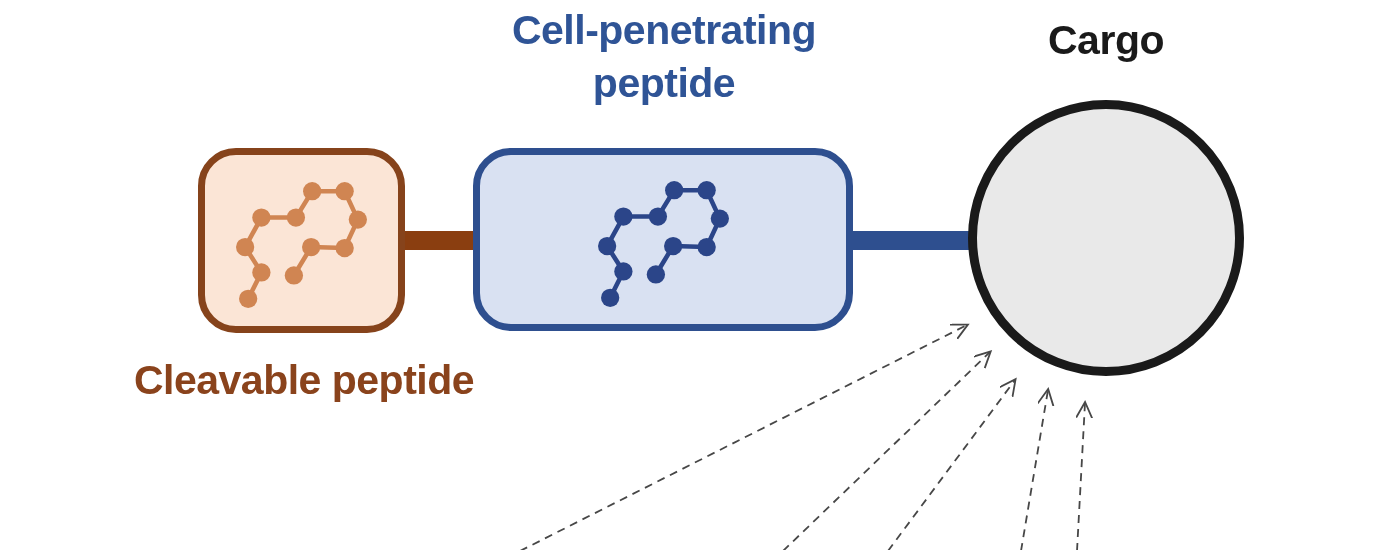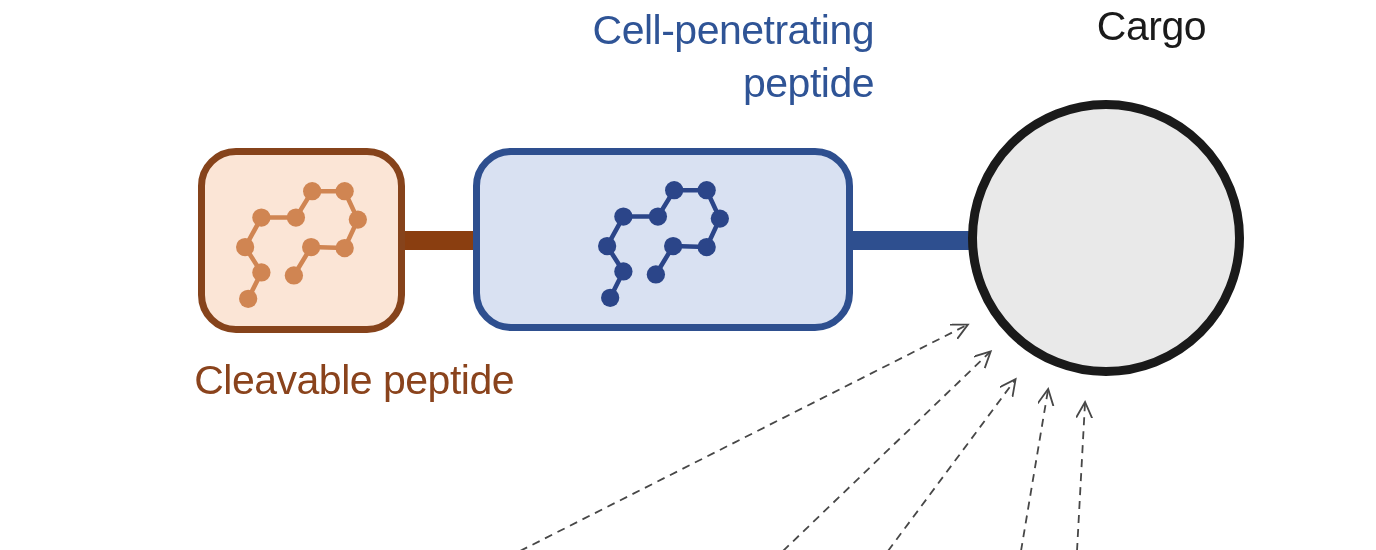--- a/index.html
+++ b/index.html
@@ -23,32 +23,32 @@
   }
   .canvas{
     position:relative;
     width:1376px;
     height:550px;
     background:#ffffff;
     overflow:hidden;
   }
   .node-label{
     position:absolute;
-    font-weight:normal;
+    font-weight:bold;
     font-size:41px;
-    text-align:right;
+    text-align:center;
     line-height:53px;
     letter-spacing:-0.5px;
   }
   .label-cpp{
     left:454px; top:4px; width:420px;
     color:var(--cpp-text);
   }
   .label-cargo{
-    left:1006px; top:0; width:200px;
+    left:1006px; top:14px; width:200px;
     color:var(--cargo-stroke);
   }
   .label-linker{
     left:94px; top:354px; width:420px;
     color:var(--linker-text);
     white-space:nowrap;
   }
   .box{
     position:absolute;
     border-radius:38px;

